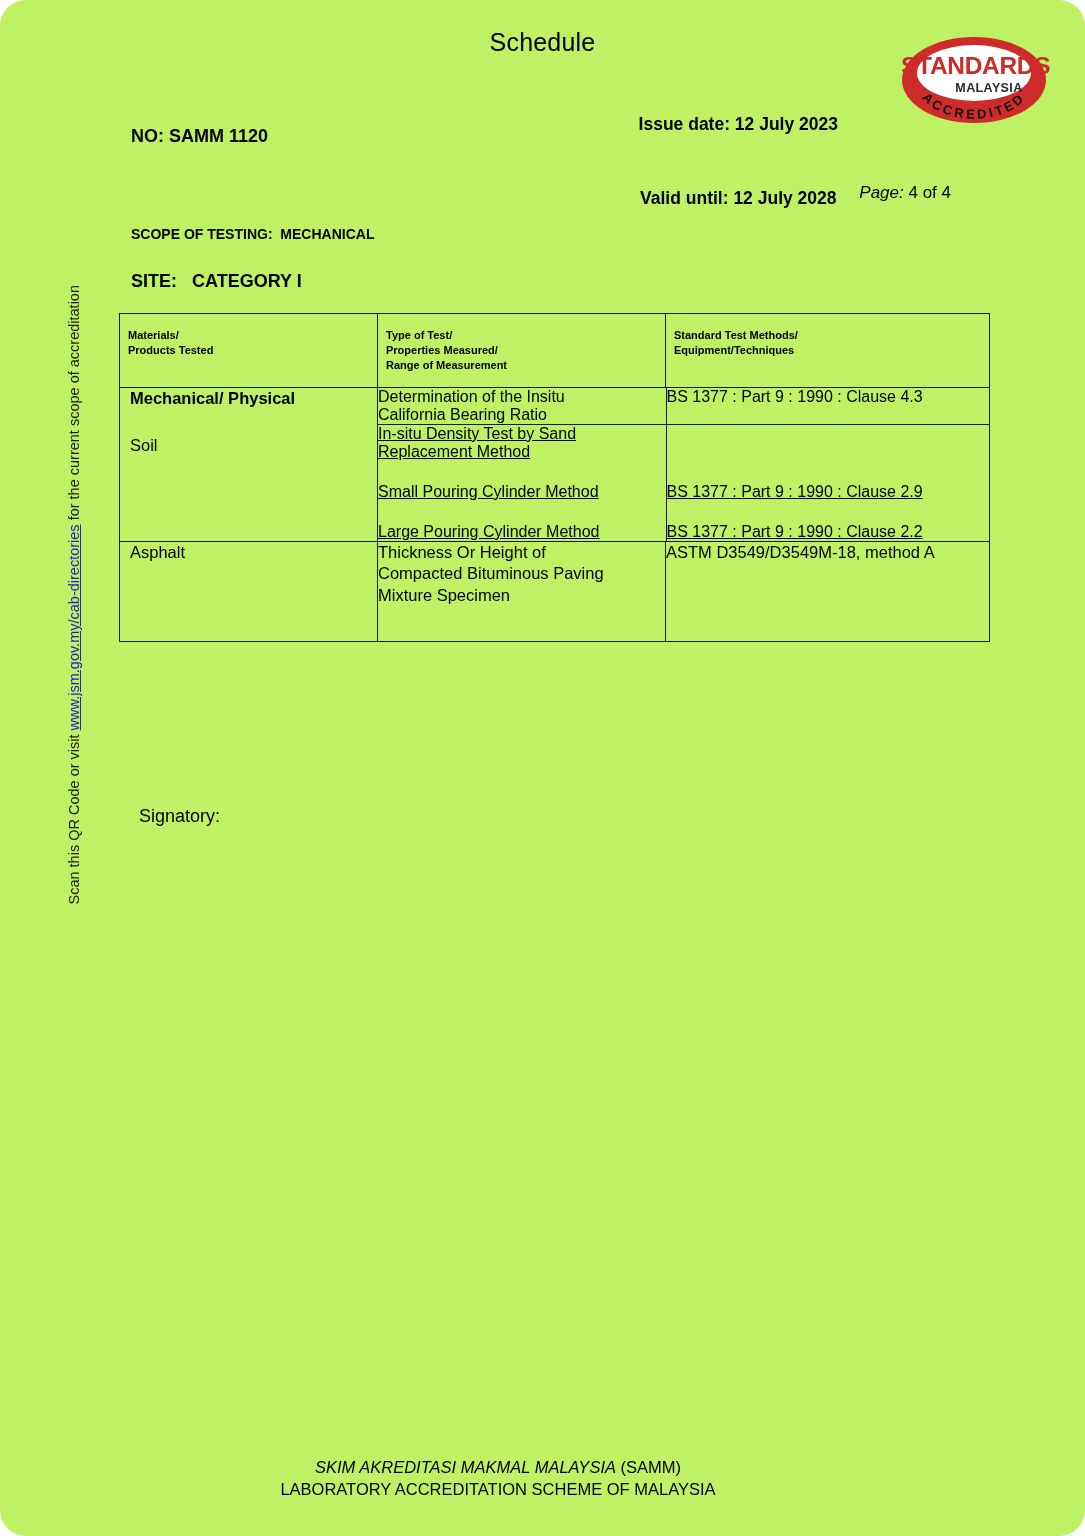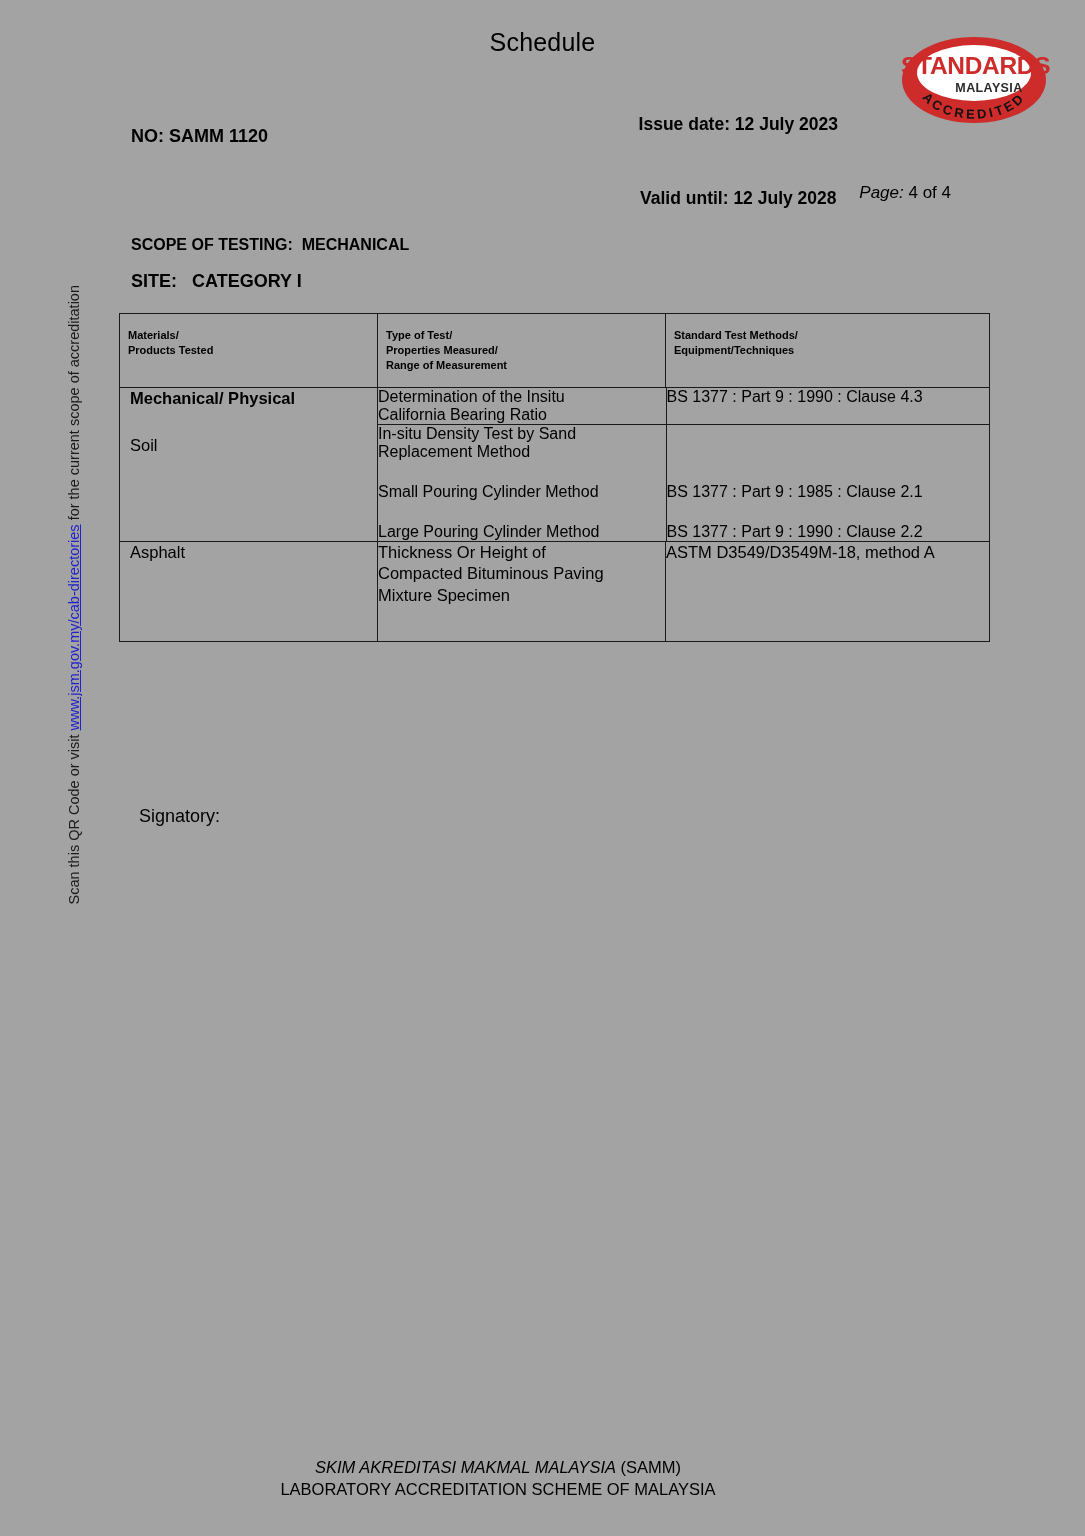--- a/index.html
+++ b/index.html
@@ -8,22 +8,23 @@
     background: #ffffff;
   }
   body {
     font-family: "Liberation Sans", sans-serif;
     color: #000000;
   }
   #page {
     position: relative;
     width: 1085px;
     height: 1536px;
-    background: #a3a3a3;
+    background: #bef264;
     overflow: hidden;
+    border-radius: 26px;
   }
 
   
   .doc-title {
     position: absolute;
     left: 0;
     top: 28px;
     width: 1085px;
     text-align: center;
     font-size: 25px;
@@ -62,22 +63,22 @@
   .page-no {
     position: absolute;
     right: 134px;
     top: 183px;
     font-size: 17px;
   }
   .page-no .lbl { font-style: italic; }
   .scope-line {
     position: absolute;
     left: 131px;
-    top: 236px;
-    font-size: 16px;
+    top: 226px;
+    font-size: 14px;
     font-weight: bold;
     white-space: pre;
   }
   .site-line {
     position: absolute;
     left: 131px;
     top: 271px;
     font-size: 18px;
     font-weight: bold;
     white-space: pre;
@@ -130,21 +131,21 @@
     padding: 0;
   }
   .sub tr.with-rule > td {
     border-top: 1.6px solid #1a1a1a;
   }
   .sub-b { width: 288px; }
   .sub-c { width: 324px; }
   .sub .vline { border-left: 1.6px solid #1a1a1a; }
 
   .blk-a { padding: 12px 12px 40px 12px; }
-  .blk-b { padding: 26px 12px 12px 12px; }
+  .blk-b { padding: 26px 12px 12px 12px; text-decoration: underline; }
   .line { display: block; }
   .spacer-22 { display: block; height: 22px; }
 
   
   .signatory-title {
     position: absolute;
     left: 139px;
     top: 806px;
     font-size: 18px;
     font-weight: normal;
@@ -279,21 +280,21 @@
                   <span class="line">Replacement Method</span>
                   <span class="spacer-22"></span>
                   <span class="line">Small Pouring Cylinder Method</span>
                   <span class="spacer-22"></span>
                   <span class="line">Large Pouring Cylinder Method</span>
                 </td>
                 <td class="blk-b vline">
                   <span class="line" style="visibility:hidden">In-situ Density Test by Sand</span>
                   <span class="line" style="visibility:hidden">Replacement Method</span>
                   <span class="spacer-22"></span>
-                  <span class="line">BS 1377 : Part 9 : 1985 : Clause 2.1</span>
+                  <span class="line">BS 1377 : Part 9 : 1990 : Clause 2.9</span>
                   <span class="spacer-22"></span>
                   <span class="line">BS 1377 : Part 9 : 1990 : Clause 2.2</span>
                 </td>
               </tr>
             </tbody>
           </table>
         </td>
       </tr>
 
       <tr>

